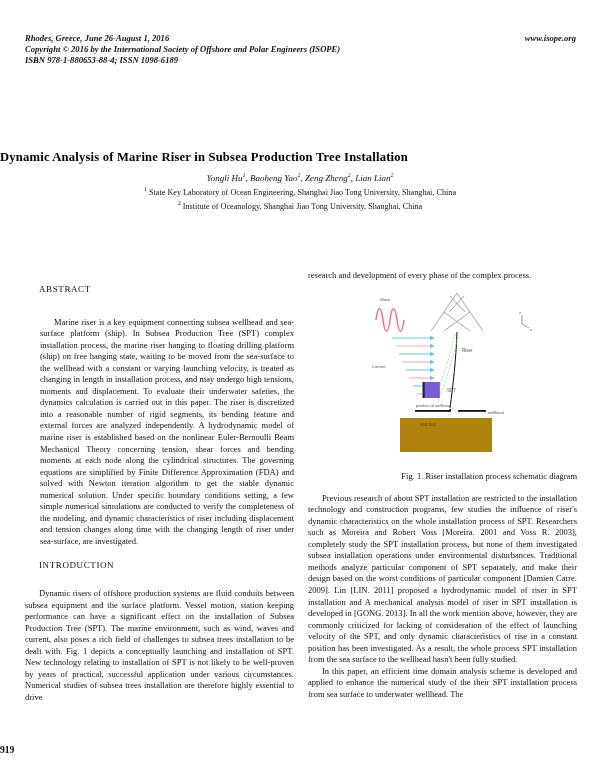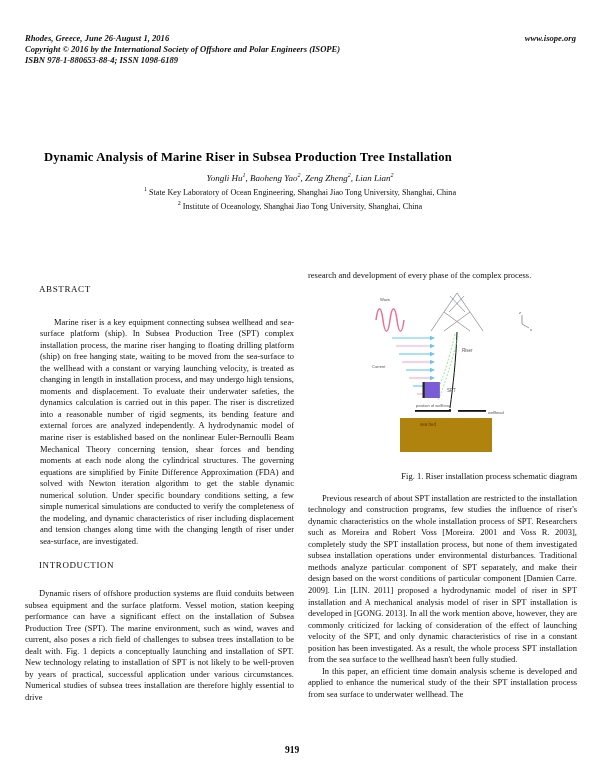--- a/index.html
+++ b/index.html
@@ -15,21 +15,21 @@
   .header{
     position:absolute;top:33px;left:25px;width:470px;
     font-weight:bold;font-style:italic;font-size:8.6px;line-height:10.8px;color:#111;
   }
   .website{
     position:absolute;top:33px;right:24px;
     font-weight:bold;font-style:italic;font-size:8.6px;color:#111;
   }
   
   .title{
-    position:absolute;top:150px;left:0;width:496px;text-align:center;
+    position:absolute;top:150px;left:0;width:496px;
     font-weight:bold;font-size:12.6px;color:#000;letter-spacing:.2px;
   }
   .authors{
     position:absolute;top:172px;left:0;width:600px;text-align:center;
     font-style:italic;font-size:9px;color:#111;
   }
   .authors sup{font-size:6px;}
   .affils{
     position:absolute;top:184px;left:0;width:600px;text-align:center;
     font-size:8.2px;line-height:10.4px;color:#111;
@@ -64,22 +64,22 @@
   .cur-b{stroke:var(--c-cur-blue);stroke-width:1.1;}
   .cur-p{stroke:var(--c-cur-pink);stroke-width:1.1;}
   .cur-head{fill:var(--c-cur-blue);}
   .riser-black{stroke:#111;stroke-width:1;fill:none;}
   .riser-green{stroke:var(--c-riser);stroke-width:.9;fill:none;stroke-dasharray:2 1.6;}
   .fig-label{fill:#555;font-size:4.5px;}
   .fig-label-sm{fill:#555;font-size:4px;}
   .seabed-label{fill:#5f4300;font-size:4.5px;}
   
   .pageno{
-    position:absolute;top:745px;left:0;width:552px;text-align:center;
-    font-weight:bold;font-size:9.5px;color:#000;padding-left:16px;
+    position:absolute;top:745px;left:0;width:552px;
+    font-weight:bold;font-size:9.5px;color:#000;
   }
 </style>
 </head>
 <body>
 
 <div class="page">
 
   <div class="header">
     <div>Rhodes, Greece, June 26-August 1, 2016</div>
     <div>Copyright © 2016 by the International Society of Offshore and Polar Engineers (ISOPE)</div>

